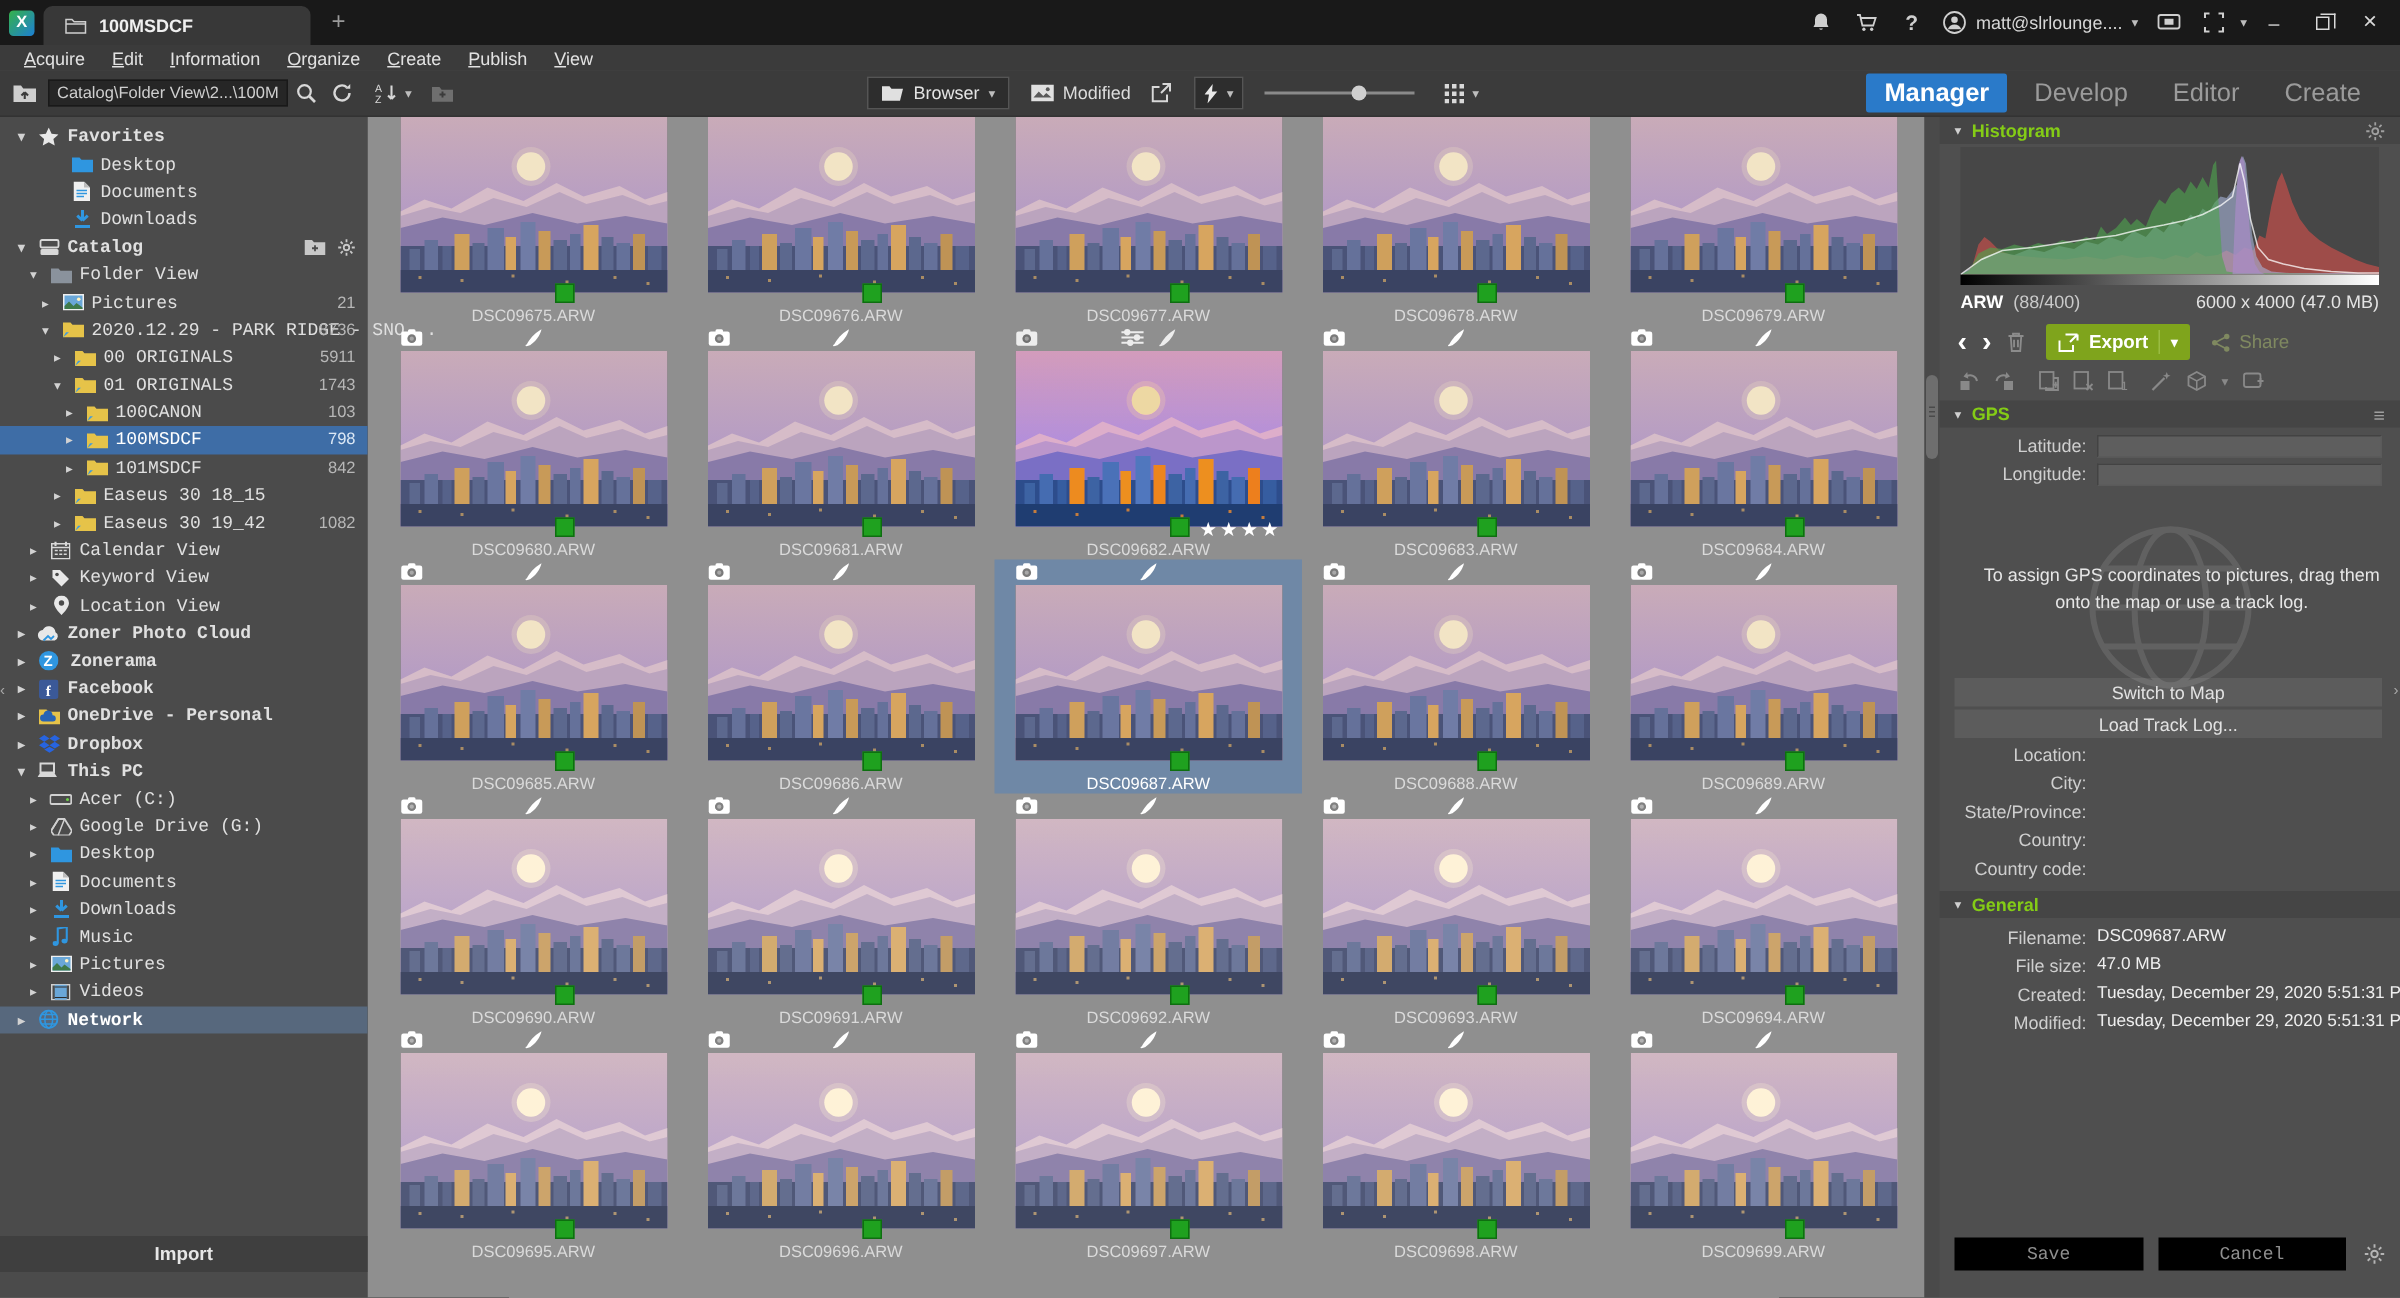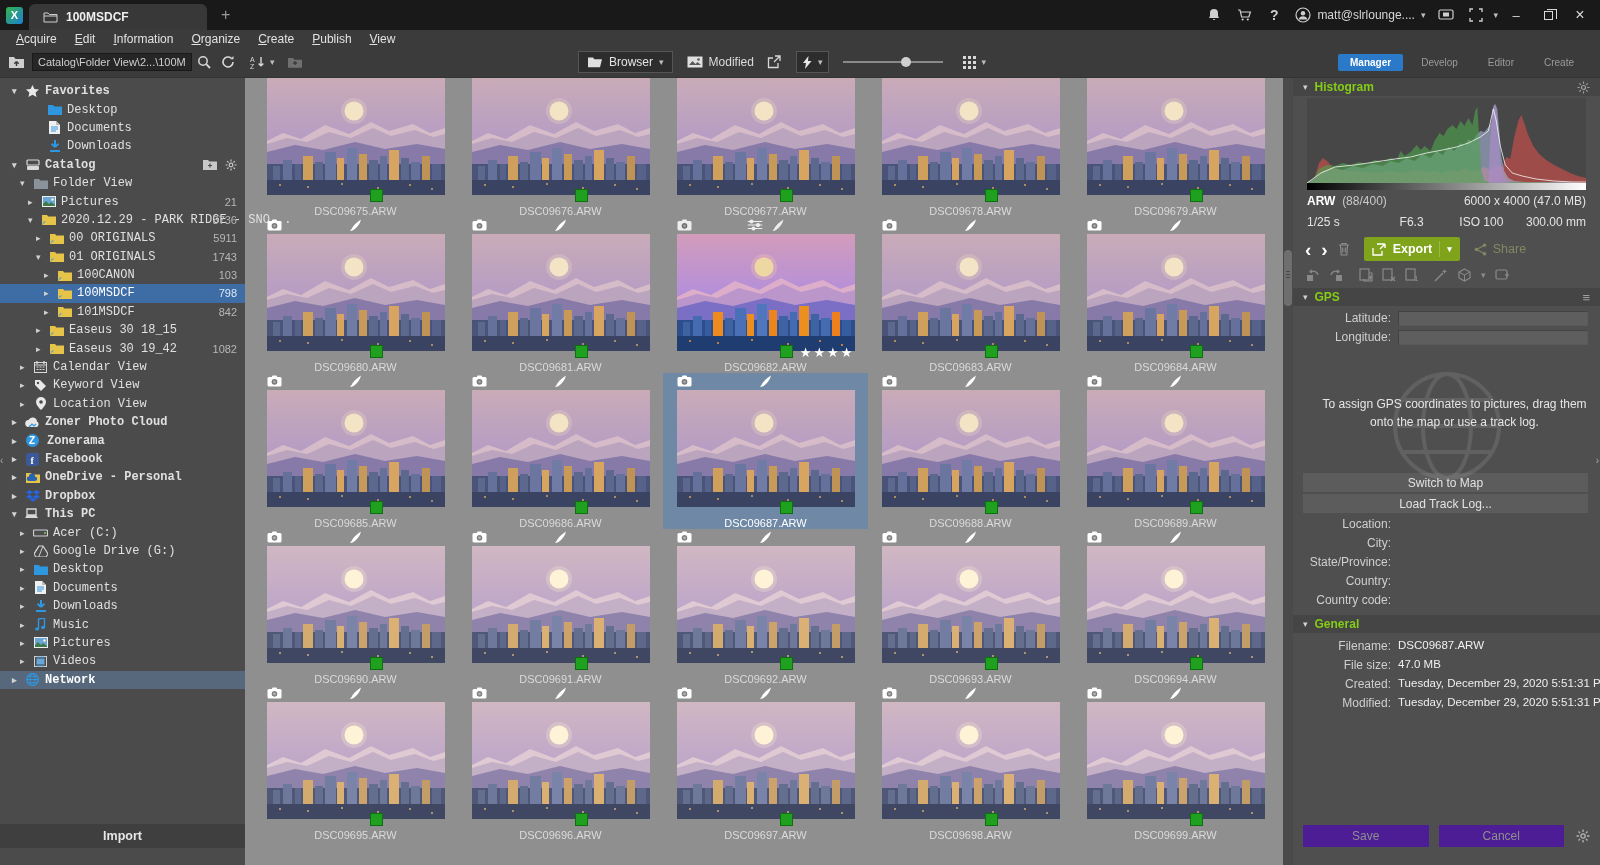--- a/index.html
+++ b/index.html
@@ -36,21 +36,21 @@
   .dim { opacity:.35; }
   .breadcrumb { width:160px; height:18px; background:#262626; border:1px solid #191919; color:#cfcfcf;
     font-size:11px; padding:0 5px; line-height:16px; white-space:nowrap; overflow:hidden; margin-left:4px; }
   .center-tools { position:absolute; left:578px; display:flex; align-items:center; }
   .btn-dark { background:#2d2d2d; border:1px solid #555; height:22px; display:flex; align-items:center; gap:6px;
     padding:0 8px; color:#e4e4e4; font-size:12px; }
   .btn-flat { height:22px; display:flex; align-items:center; gap:6px; padding:0 8px; color:#dcdcdc; font-size:12px; }
   .slider { width:100px; height:2px; background:#8a8a8a; position:relative; margin:0 14px; }
   .slider .knob { position:absolute; left:58%; top:-4px; width:10px; height:10px; border-radius:50%; background:#cfcfcf; }
   .ws-tabs { position:absolute; right:14px; display:flex; align-items:center; gap:6px; }
-  .ws-tab { padding:3px 12px; font-size:10px; color:#9b9b9b; border-radius:2px; }
+  .ws-tab { padding:3px 12px; font-size:17px; color:#9b9b9b; border-radius:2px; }
   .ws-tab.active { background:#2a7ac9; color:#fff; font-weight:bold; }
 
   
   .main { display:flex; height:787px; position:relative; }
   .edge-arrow { position:absolute; top:377px; font-size:10px; color:#a8a8a8; z-index:5; }
 
   
   .sidebar { width:245px; background:#4b4b4b; position:relative; flex:none; }
   .tree { padding-top:4px; }
   .trow { height:18.4px; display:flex; align-items:center; position:relative; font-size:12px; color:#e0e0e0; }
@@ -120,21 +120,21 @@
   .gps-body { position:relative; padding-top:4px; }
   .gps-globe { position:absolute; left:50%; top:60px; transform:translateX(-50%); opacity:.13; }
   .formrow { display:flex; align-items:flex-start; height:18px; margin:1px 0; position:relative; }
   .flabel { width:105px; text-align:right; color:#cfcfcf; padding-right:7px; flex:none; }
   .finput { flex:1; margin-right:12px; height:15px; background:#5e5e5e; border-top:1px solid #434343; border-left:1px solid #434343; border-right:1px solid #5a5a5a; border-bottom:1px solid #5a5a5a; }
   .fvalue { color:#efefef; white-space:nowrap; }
   .gps-hint { text-align:center; color:#e6e6e6; padding:46px 2px 40px 18px; line-height:1.5; position:relative; }
   .panel-btn { margin:2px 12px 2px 10px; height:19px; background:#5c5c5c; display:flex; align-items:center;
     justify-content:center; color:#e2e2e2; font-size:12px; }
   .pfoot { position:absolute; left:0; right:0; bottom:17px; height:24px; display:flex; align-items:center; padding:0 10px; gap:10px; }
-  .pfoot .pbtn { flex:1; height:22px; background:#4c1d95; color:#8f8f8f; display:flex; align-items:center; justify-content:center; }
+  .pfoot .pbtn { flex:1; height:22px; background:#000000; color:#8f8f8f; display:flex; align-items:center; justify-content:center;font-family:Liberation Mono, monospace; }
   .pfoot .gear { color:#b5b5b5; margin-left:2px; }
 </style>
 </head>
 <body>
 
 <div class="titlebar">
   <div class="appicon">X</div>
   <div class="tab">
     <span class="folder-glyph">
       <svg width="15" height="12" viewBox="0 0 15 12">
@@ -2280,26 +2280,20 @@
         <path d="M0,85 L6,82 12,71 20,67 28,68 36,65 44,67 52,64 60,66 68,62 76,64 84,60 90,62 94,53 98,58 104,54 110,47 114,52 118,48 124,53 128,43 133,35 137,38 141,31 146,27 150,31 154,23 158,28 162,20 166,27 169,12 171,9 173,43 175,73 178,83 185,84 280,85 Z" fill="#4ea34e" opacity="0.62"></path>
         <path d="M182,85 L184,40 186,12 188,6 190,10 192,35 194,62 197,78 200,83 204,85 Z" fill="#a98cc8" opacity="0.7"></path>
         <path d="M0,85 14,75 28,69 48,67 68,64 88,61 104,59 120,55 136,52 150,49 162,45 174,39 182,33 187,11 190,23 194,48 199,67 206,75 216,78 230,81 248,83 266,84 280,84" fill="none" stroke="#ffffff" stroke-width="1" opacity="0.75"></path>
       </svg>
       <div class="grad-strip" style="width:279px;"></div>
     </div>
     <div class="inforow">
       <div class="lt"><b>ARW</b>&nbsp;&nbsp;<span>(88/400)</span></div>
       <div class="rt">6000 x 4000 (47.0 MB)</div>
     </div>
-    <div class="exifrow">
-      <div>1/25 s</div>
-      <div>F6.3</div>
-      <div>ISO 100</div>
-      <div>300.00 mm</div>
-    </div>
     <div class="navrow">
       <span class="navarrow">‹</span>
       <span class="navarrow">›</span>
       <span class="dim">
         <svg width="12" height="14" viewBox="0 0 12 14" stroke="#fff" fill="none" stroke-width="1.2">
             <path d="M1 3h10M4 3V1.5h4V3M2.5 3l.7 10h5.6l.7-10M4.7 5.5v5M7.3 5.5v5"></path>
           </svg>
       </span>
       <div class="export-btn">
         <svg width="14" height="13" viewBox="0 0 14 13">

